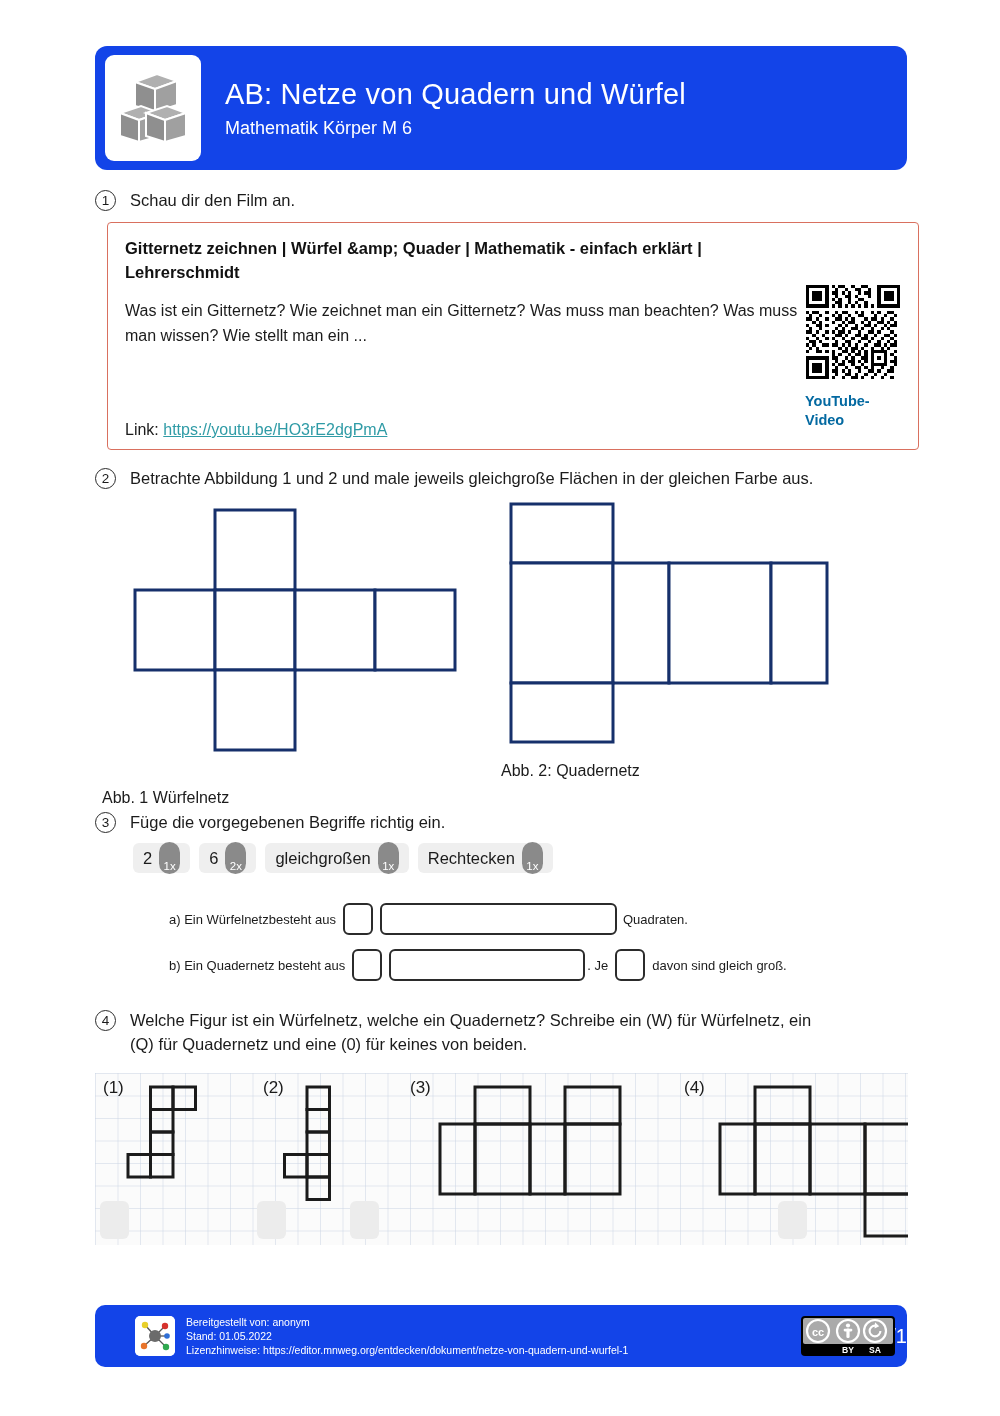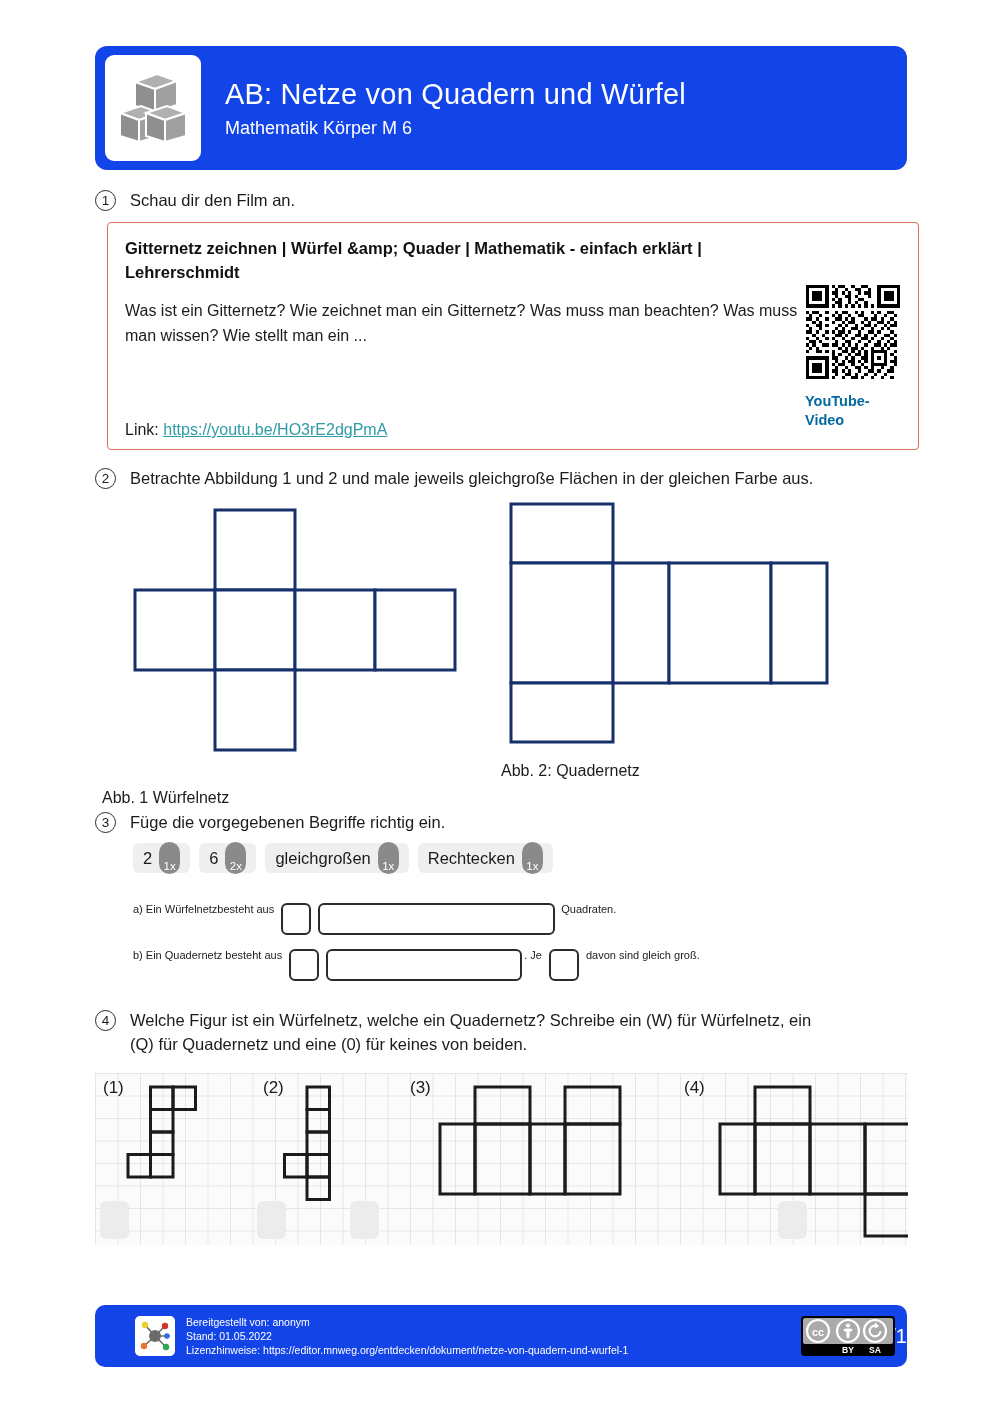--- a/index.html
+++ b/index.html
@@ -214,24 +214,25 @@
     height: 17px;
     min-width: 21px;
     padding: 16px 4px;
     text-align: center;
     box-sizing: border-box;
   }
 
   .gapline {
     position: absolute;
     display: flex;
-    align-items: flex-start;
-    font-size: 11px;
+    align-items: center;
+    font-size: 13px;
     color: #1b1b1b;
     white-space: nowrap;
+    margin-left: 36px;
   }
   #gap-a { left: 133px; top: 903px; }
   #gap-b { left: 133px; top: 949px; }
   .blank {
     border: 2px solid #2b2b2b;
     border-radius: 6px;
     height: 32px;
     box-sizing: border-box;
     background: #ffffff;
     display: inline-block;

